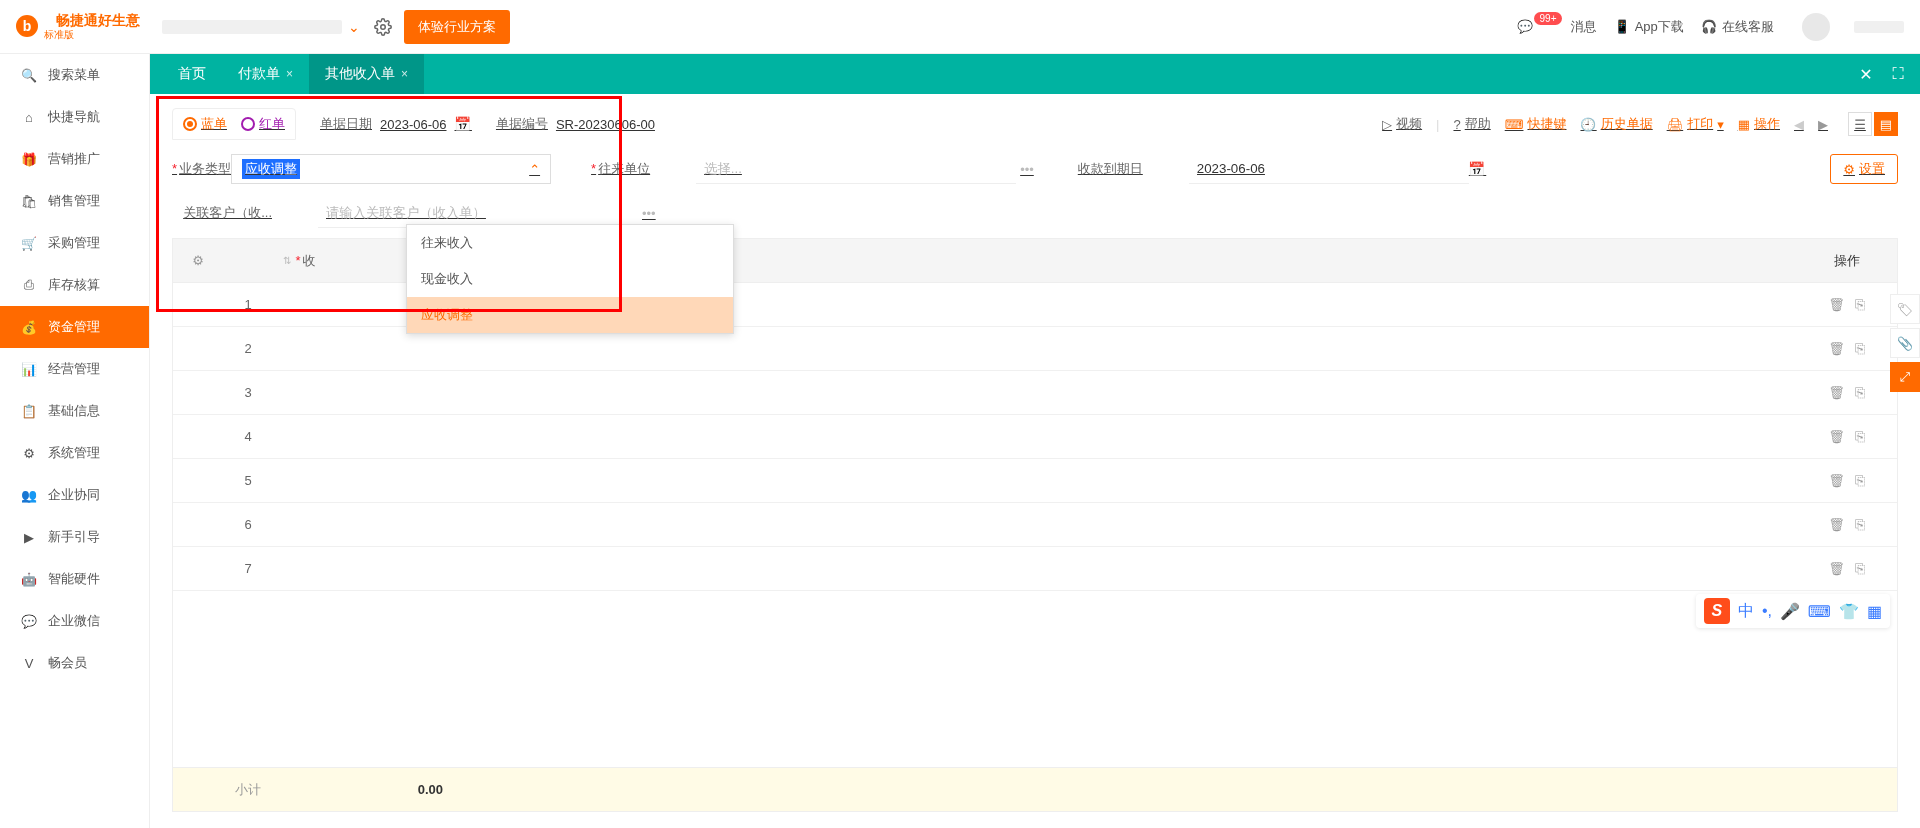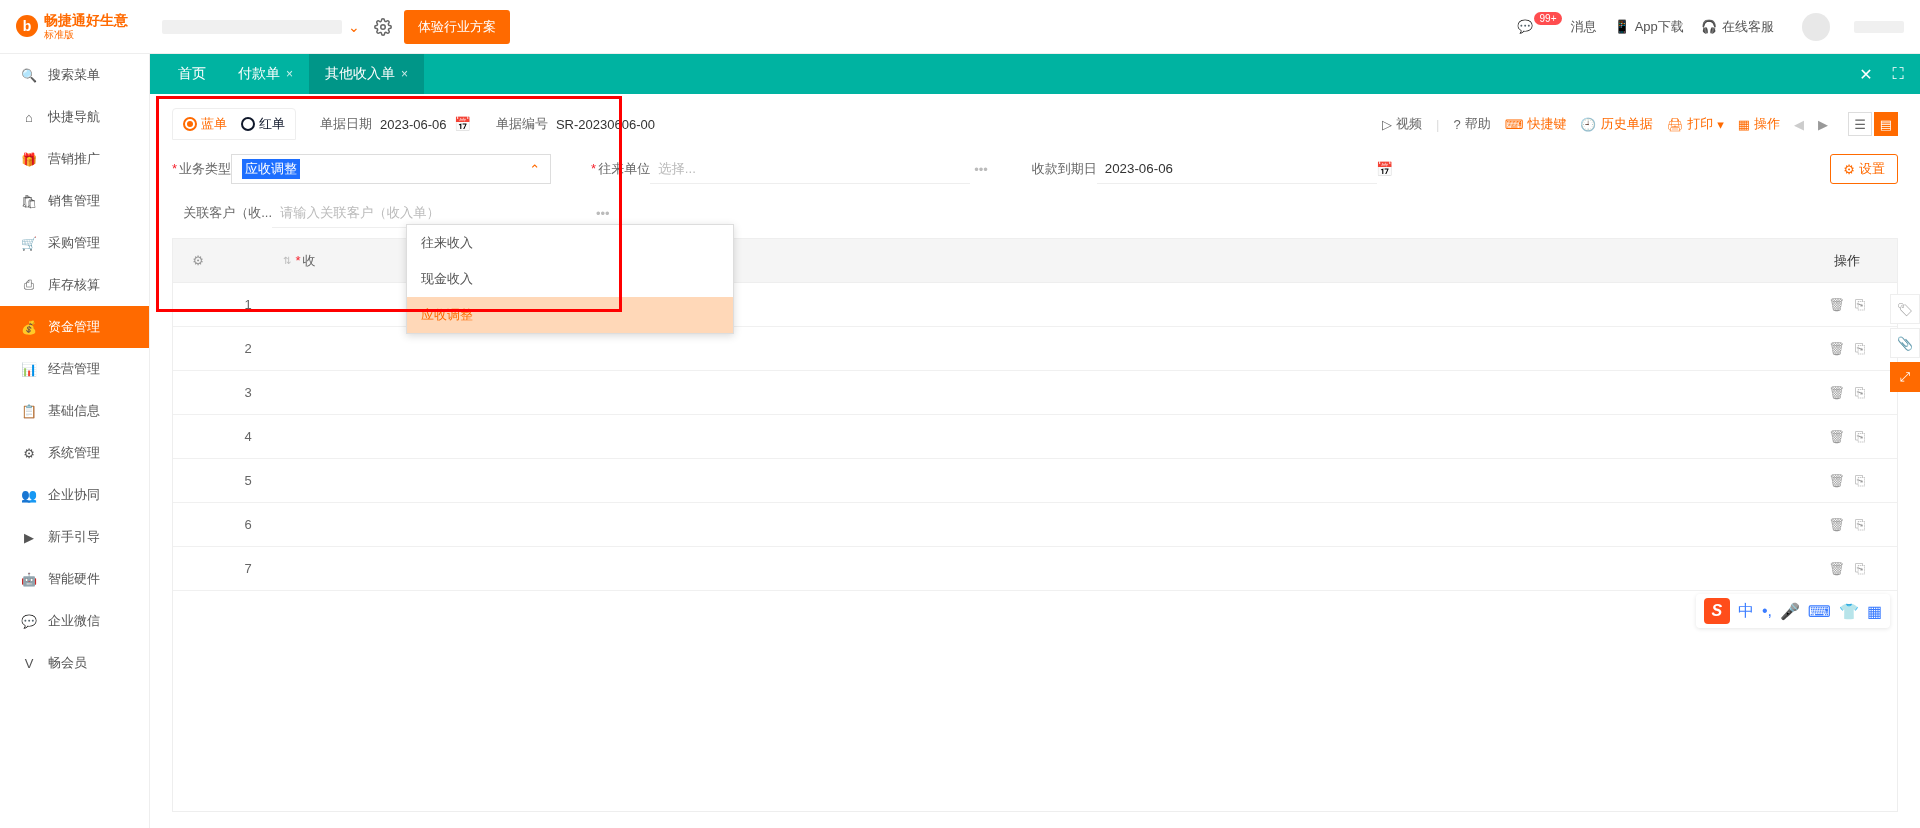--- a/index.html
+++ b/index.html
@@ -4,21 +4,21 @@
 <style>
 * { box-sizing: border-box; margin: 0; padding: 0; }
 body { font-family: "Microsoft YaHei", Arial, sans-serif; font-size: 13px; color: #333; background: #fff; overflow: hidden; }
 .app { display: flex; flex-direction: column; height: 828px; width: 1920px; }
 
 
 .top-header { height: 54px; display: flex; align-items: center; padding: 0 16px; border-bottom: 1px solid #eee; background: #fff; }
 .logo { display: flex; align-items: center; gap: 6px; width: 130px; }
 .logo-icon { width: 22px; height: 22px; background: #ff6a00; border-radius: 50%; display: flex; align-items: center; justify-content: center; color: #fff; font-weight: bold; font-size: 14px; }
 .logo-text { display: flex; flex-direction: column; line-height: 1.1; }
-.logo-text .t1 { color: #ff6a00; font-size: 14px; font-weight: 600; }
+.logo-text .t1 { color: #ff6a00; font-size: 14px; font-weight: 600; margin-left: 12px; }
 .logo-text .t2 { color: #ff6a00; font-size: 10px; }
 .header-left { display: flex; align-items: center; gap: 12px; margin-left: 16px; flex: 1; }
 .company-select { display: flex; align-items: center; gap: 6px; color: #999; font-size: 14px; min-width: 200px; }
 .chevron-down { color: #ff6a00; }
 .gear-icon { color: #666; cursor: pointer; }
 .btn-primary { background: #ff6a00; color: #fff; border: none; padding: 8px 14px; border-radius: 3px; cursor: pointer; font-size: 13px; }
 .header-right { display: flex; align-items: center; gap: 18px; }
 .hr-item { display: flex; align-items: center; gap: 4px; color: #555; cursor: pointer; font-size: 13px; }
 .badge { background: #ff4d4f; color: #fff; border-radius: 9px; padding: 1px 6px; font-size: 10px; position: relative; top: -8px; left: -4px; }
 .avatar { width: 28px; height: 28px; border-radius: 50%; background: #e8e8e8; margin-left: 10px; }
@@ -37,44 +37,44 @@
 
 
 .tabs-bar { height: 40px; background: #00b3a1; display: flex; align-items: center; color: #fff; padding-left: 12px; position: relative; }
 .tab { padding: 0 16px; height: 100%; display: flex; align-items: center; gap: 6px; cursor: pointer; font-size: 14px; }
 .tab.active { background: #009688; }
 .tab .close { font-size: 12px; opacity: .8; }
 .tabs-right { margin-left: auto; display: flex; align-items: center; gap: 8px; padding-right: 10px; }
 .tabs-right .ticon { width: 24px; height: 24px; display: flex; align-items: center; justify-content: center; cursor: pointer; color: #fff; font-size: 16px; }
 
 
-.form-area { padding: 14px 22px 10px; display: flex; flex-direction: column; gap: 14px; position: relative; }
+.form-area { padding: 14px 22px 10px; display: flex; flex-direction: column; gap: 14px; position: relative; text-decoration: underline; }
 .row1 { display: flex; align-items: center; gap: 24px; }
 .radio-group { display: flex; gap: 14px; align-items: center; background: #fff; padding: 6px 10px; border: 1px solid #eee; border-radius: 4px 4px 0 0; }
-.radio-opt { display: flex; align-items: center; gap: 4px; cursor: pointer; color: #0f172a; }
+.radio-opt { display: flex; align-items: center; gap: 4px; cursor: pointer; color: #a21caf; }
 .radio-opt.checked { color: #ff6a00; }
 .radio-circle { width: 14px; height: 14px; border-radius: 50%; border: 2px solid currentColor; display: inline-flex; align-items: center; justify-content: center; }
 .radio-opt.checked .radio-circle::after { content: ''; width: 6px; height: 6px; border-radius: 50%; background: #ff6a00; }
 .kv { display: flex; align-items: center; gap: 8px; color: #666; font-size: 13px; }
 .kv .val { color: #333; }
 .cal-icon { color: #ff6a00; font-size: 14px; }
 .row1-right { margin-left: auto; display: flex; align-items: center; gap: 14px; color: #666; font-size: 13px; }
 .row1-right .actitem { display: flex; align-items: center; gap: 4px; cursor: pointer; }
 .view-toggle { display: flex; gap: 2px; margin-left: 6px; }
 .vt-btn { width: 24px; height: 24px; border: 1px solid #ddd; display: flex; align-items: center; justify-content: center; cursor: pointer; background: #fff; }
 .vt-btn.active { background: #ff6a00; border-color: #ff6a00; color: #fff; }
 
 .row2 { display: flex; align-items: center; gap: 40px; }
 .form-field { display: flex; align-items: center; font-size: 13px; }
 .req { color: #f5222d; margin-right: 2px; }
 .field-label { color: #666; min-width: 56px; text-align: right; }
 .select-input { width: 320px; height: 30px; border: 1px solid #ddd; display: flex; align-items: center; padding: 0 10px; justify-content: space-between; cursor: pointer; background: #fff; }
 .select-input .selval { background: #1e6fff; color: #fff; padding: 1px 3px; }
 .select-input .caret { color: #ff6a00; }
-.plain-input { width: 320px; height: 30px; border: none; border-bottom: 1px solid #eee; padding: 0 8px; color: #333; outline: none; background: transparent; }
+.plain-input { width: 320px; height: 30px; border: none; border-bottom: 1px solid #eee; padding: 0 8px; color: #333; outline: none; background: transparent; margin-left: 46px; }
 .plain-input::placeholder { color: #bbb; }
 .more-dots { color: #bbb; cursor: pointer; padding: 0 4px; }
 
 .row3 { display: flex; align-items: center; gap: 40px; }
 .row3 .field-label { min-width: 56px; }
 
 .btn-outline { border: 1px solid #ff6a00; color: #ff6a00; background: #fff; padding: 5px 12px; border-radius: 3px; cursor: pointer; display: flex; align-items: center; gap: 4px; font-size: 13px; }
 
 
 .dropdown { position: absolute; top: 170px; left: 256px; width: 328px; background: #fff; border: 1px solid #ddd; box-shadow: 0 2px 8px rgba(0,0,0,.15); z-index: 50; }
@@ -423,20 +423,27 @@
                 <div class="td col-gear"></div>
                 <div class="td col-idx">7</div>
                 <div class="td col-acct"></div>
                 <div class="td col-amt"></div>
                 <div class="td col-ops">
                   <span class="op-icon">🗑</span>
                   <span class="op-icon">⎘</span>
                 </div>
               </div>
             </div>
+          <div class="tfoot">
+            <div class="td col-gear"></div>
+            <div class="td col-idx">小计</div>
+            <div class="td col-acct" style="justify-content:flex-end; font-weight:600;">0.00</div>
+            <div class="td col-amt"></div>
+            <div class="td col-ops"></div>
+          </div>
         </div>
       </div>
 
       <div class="right-rail">
         <div class="rail-btn">🏷</div>
         <div class="rail-btn">📎</div>
         <div class="rail-btn active">⤢</div>
       </div>
 
       <div class="ime-bar">

